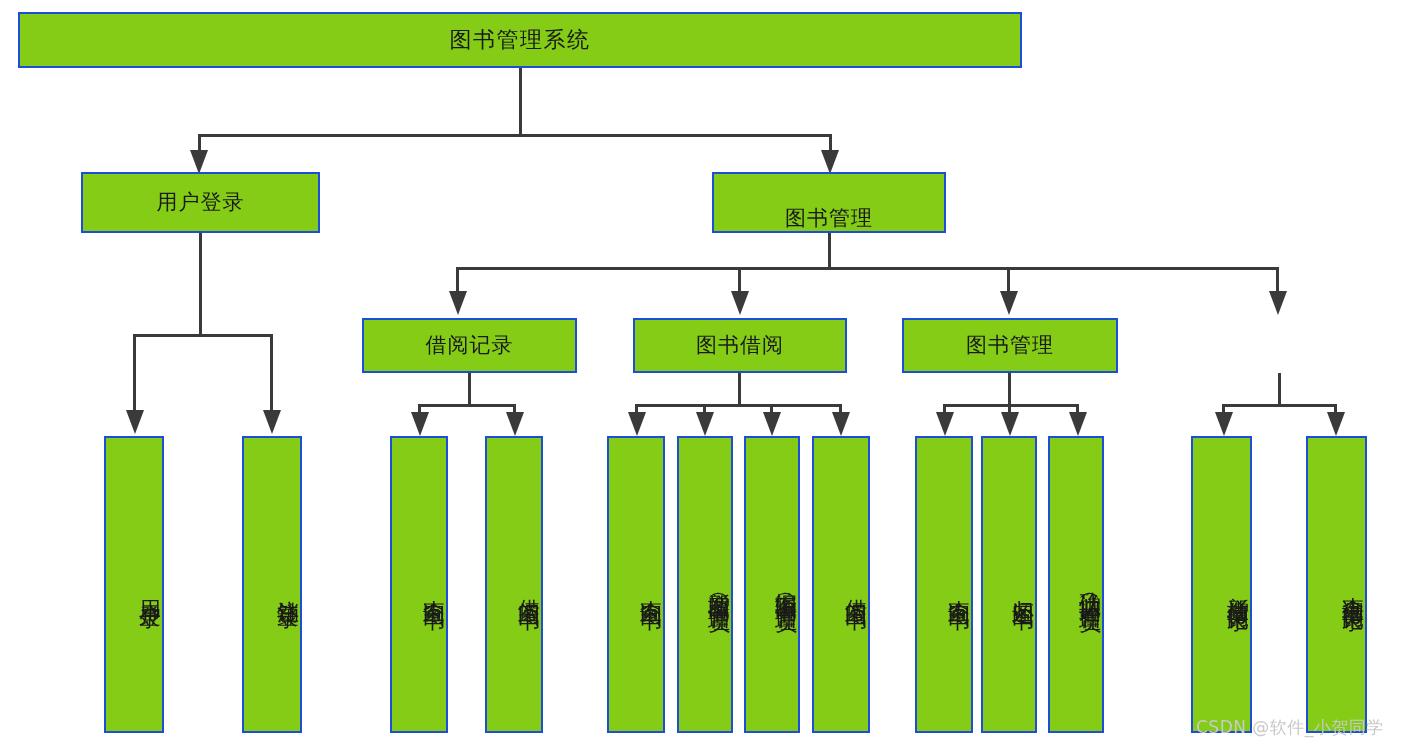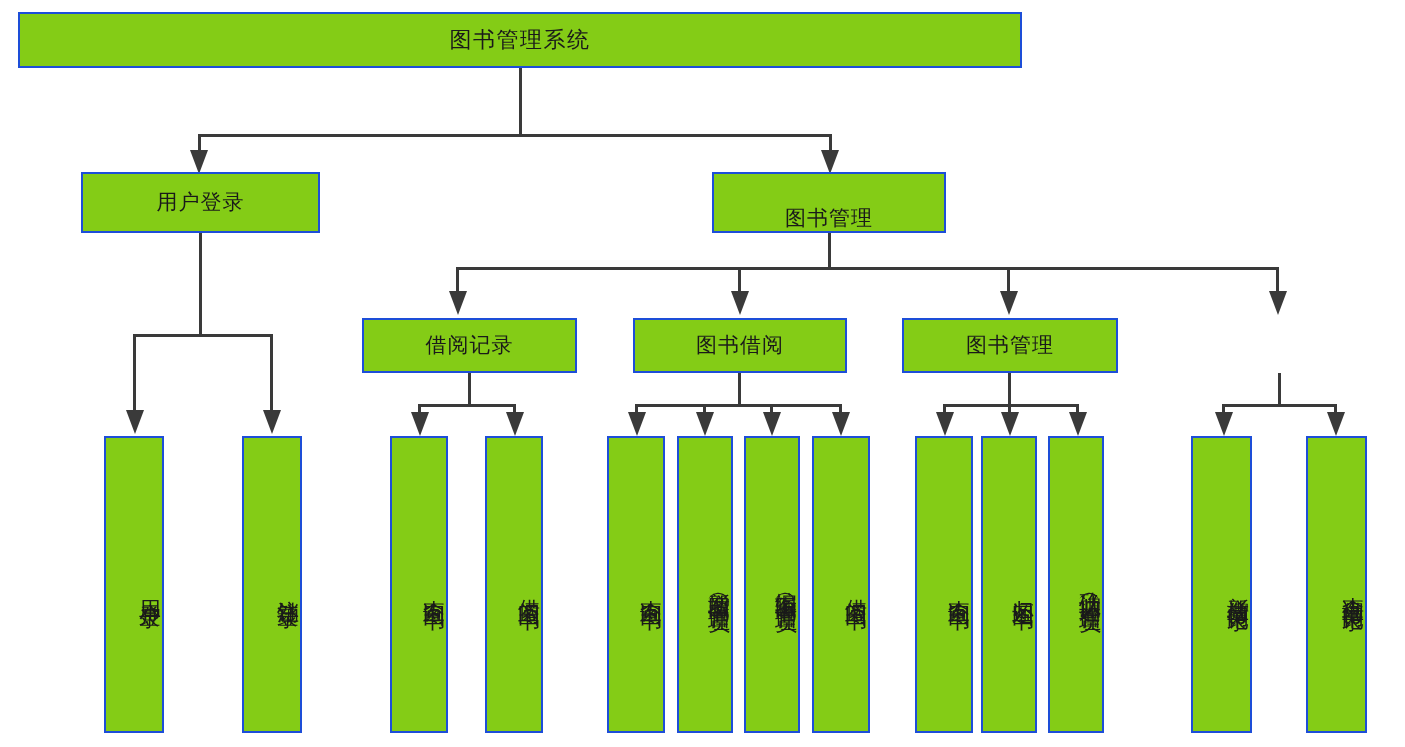--- a/index.html
+++ b/index.html
@@ -217,14 +217,15 @@
     <span class="vtxt">确认归还（管理员）</span>
   </div>
 
   <div class="node v" style="left:1191px;top:436px;width:61px;height:297px;">
     <span class="vtxt">新增借阅记录</span>
   </div>
   <div class="node v" style="left:1306px;top:436px;width:61px;height:297px;">
     <span class="vtxt">查询借阅记录</span>
   </div>
 
+  <div id="watermark" style="left:1196px;top:716px;">CSDN @软件_小贺同学</div>
 
 </div>
 
 </body></html>

